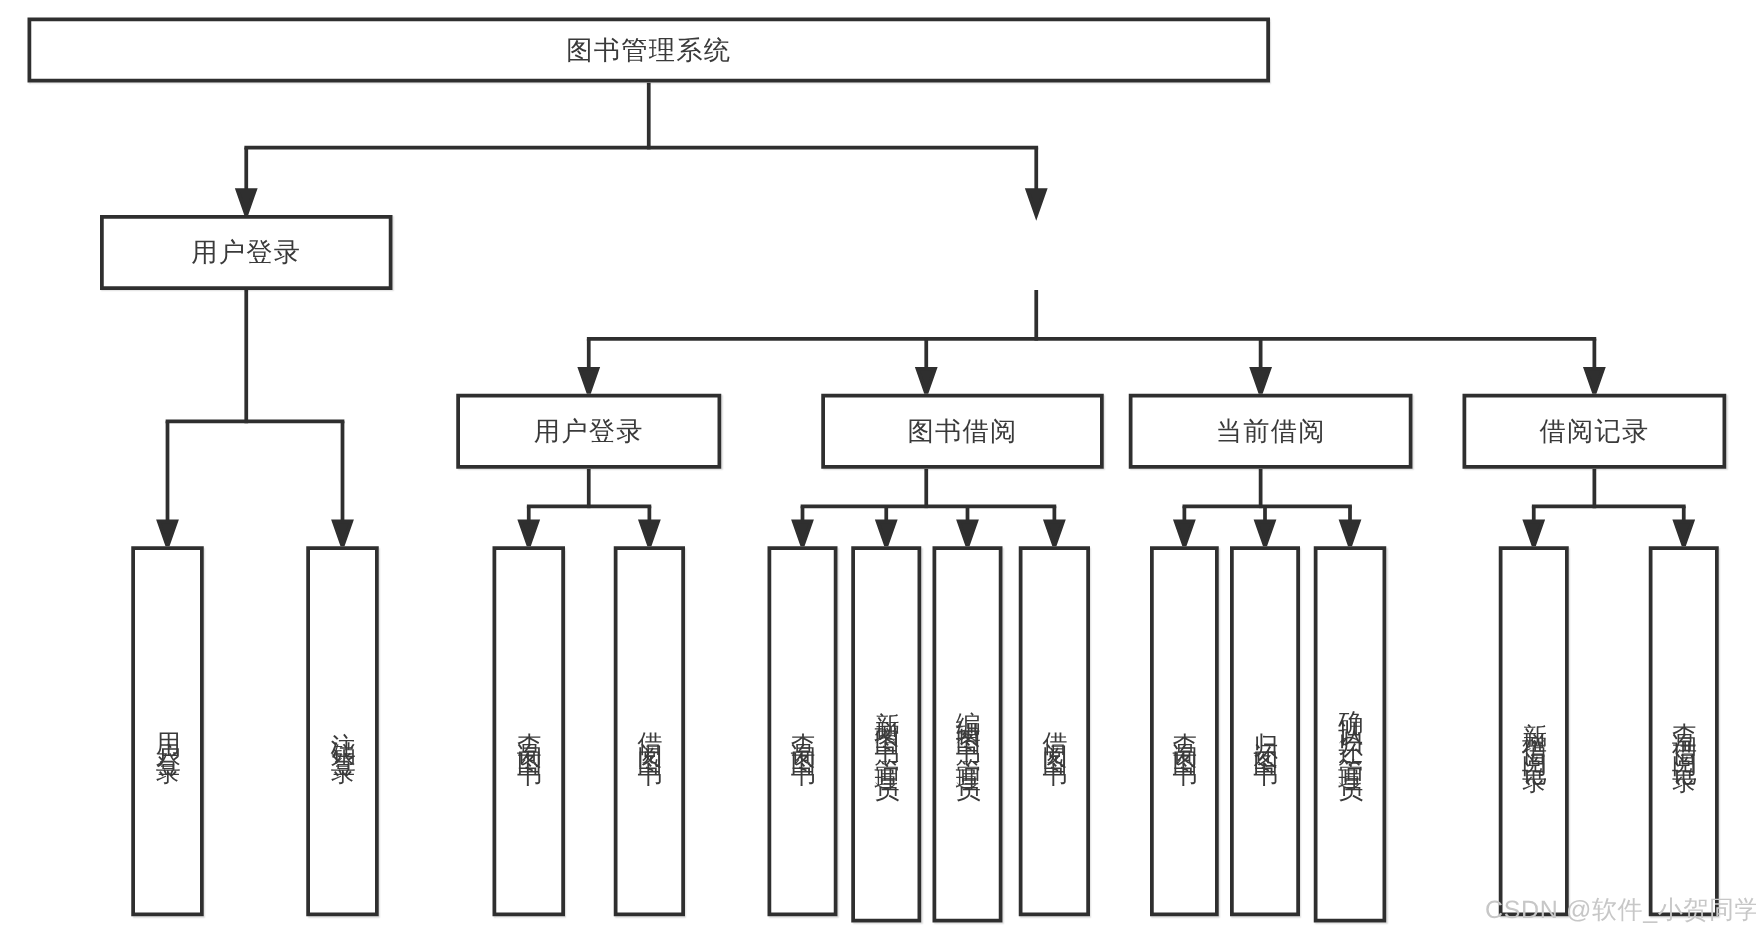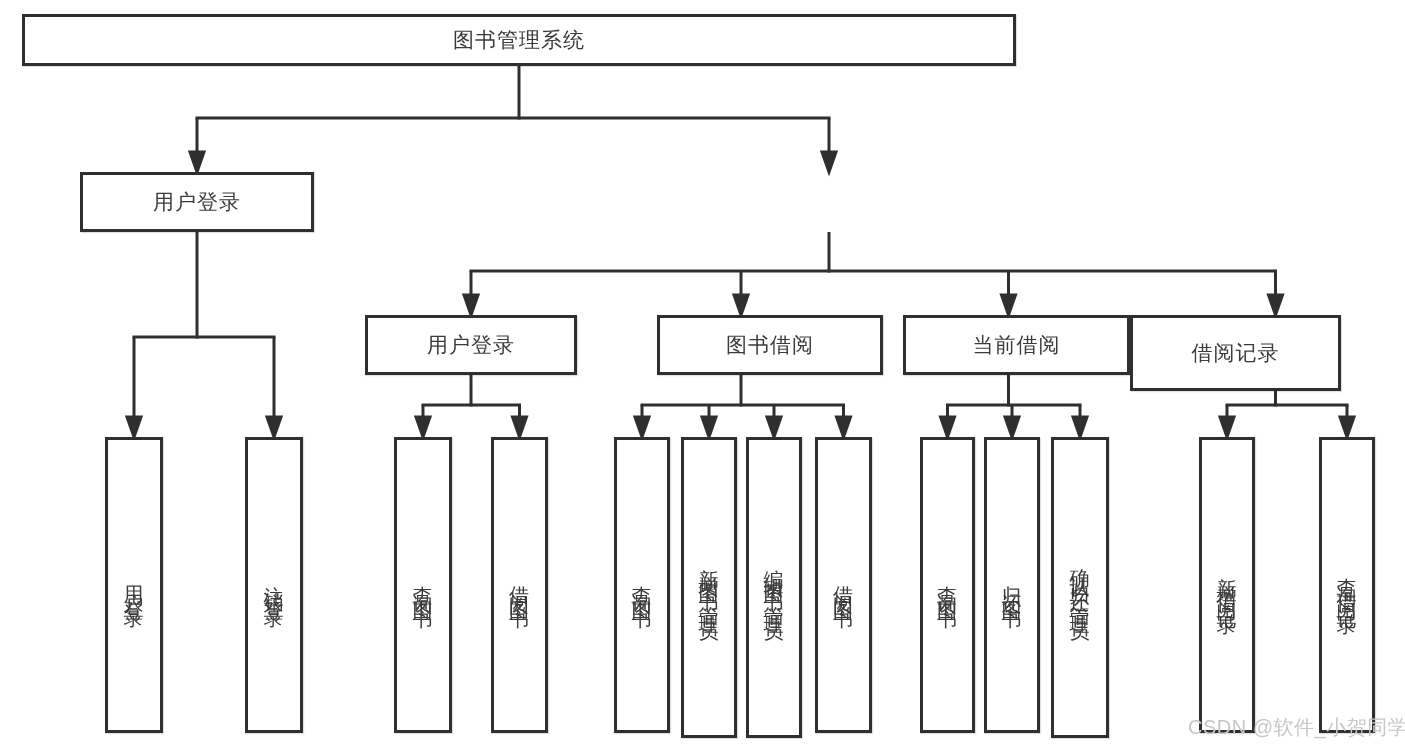--- a/index.html
+++ b/index.html
@@ -48,21 +48,21 @@
     white-space: nowrap;
     letter-spacing: 0.5px;
   }
   
   #n-root { left: 22px;  top: 14px;  width: 994px; height: 52px; }
   #n-l2a  { left: 80px;  top: 172px; width: 234px; height: 60px; }
   #n-l2b  { left: 710px; top: 172px; width: 238px; height: 60px; }
   #n-l3a  { left: 365px; top: 315px; width: 212px; height: 60px; }
   #n-l3b  { left: 657px; top: 315px; width: 226px; height: 60px; }
   #n-l3c  { left: 903px; top: 315px; width: 227px; height: 60px; justify-content: center; }
-  #n-l3d  { left: 1130px;top: 315px; width: 211px; height: 76px; }
+  #n-l3d  { left: 1170px;top: 315px; width: 211px; height: 60px; }
   #n-f0  { left: 105px;  top: 437px; width: 58px; height: 296px; }
   #n-f1  { left: 245px;  top: 437px; width: 58px; height: 296px; }
   #n-f2  { left: 394px;  top: 437px; width: 58px; height: 296px; }
   #n-f3  { left: 491px;  top: 437px; width: 57px; height: 296px; }
   #n-f4  { left: 614px;  top: 437px; width: 56px; height: 296px; }
   #n-f5  { left: 681px;  top: 437px; width: 56px; height: 301px; }
   #n-f6  { left: 746px;  top: 437px; width: 56px; height: 301px; }
   #n-f7  { left: 815px;  top: 437px; width: 57px; height: 296px; }
   #n-f8  { left: 920px;  top: 437px; width: 55px; height: 296px; }
   #n-f9  { left: 984px;  top: 437px; width: 56px; height: 296px; }

